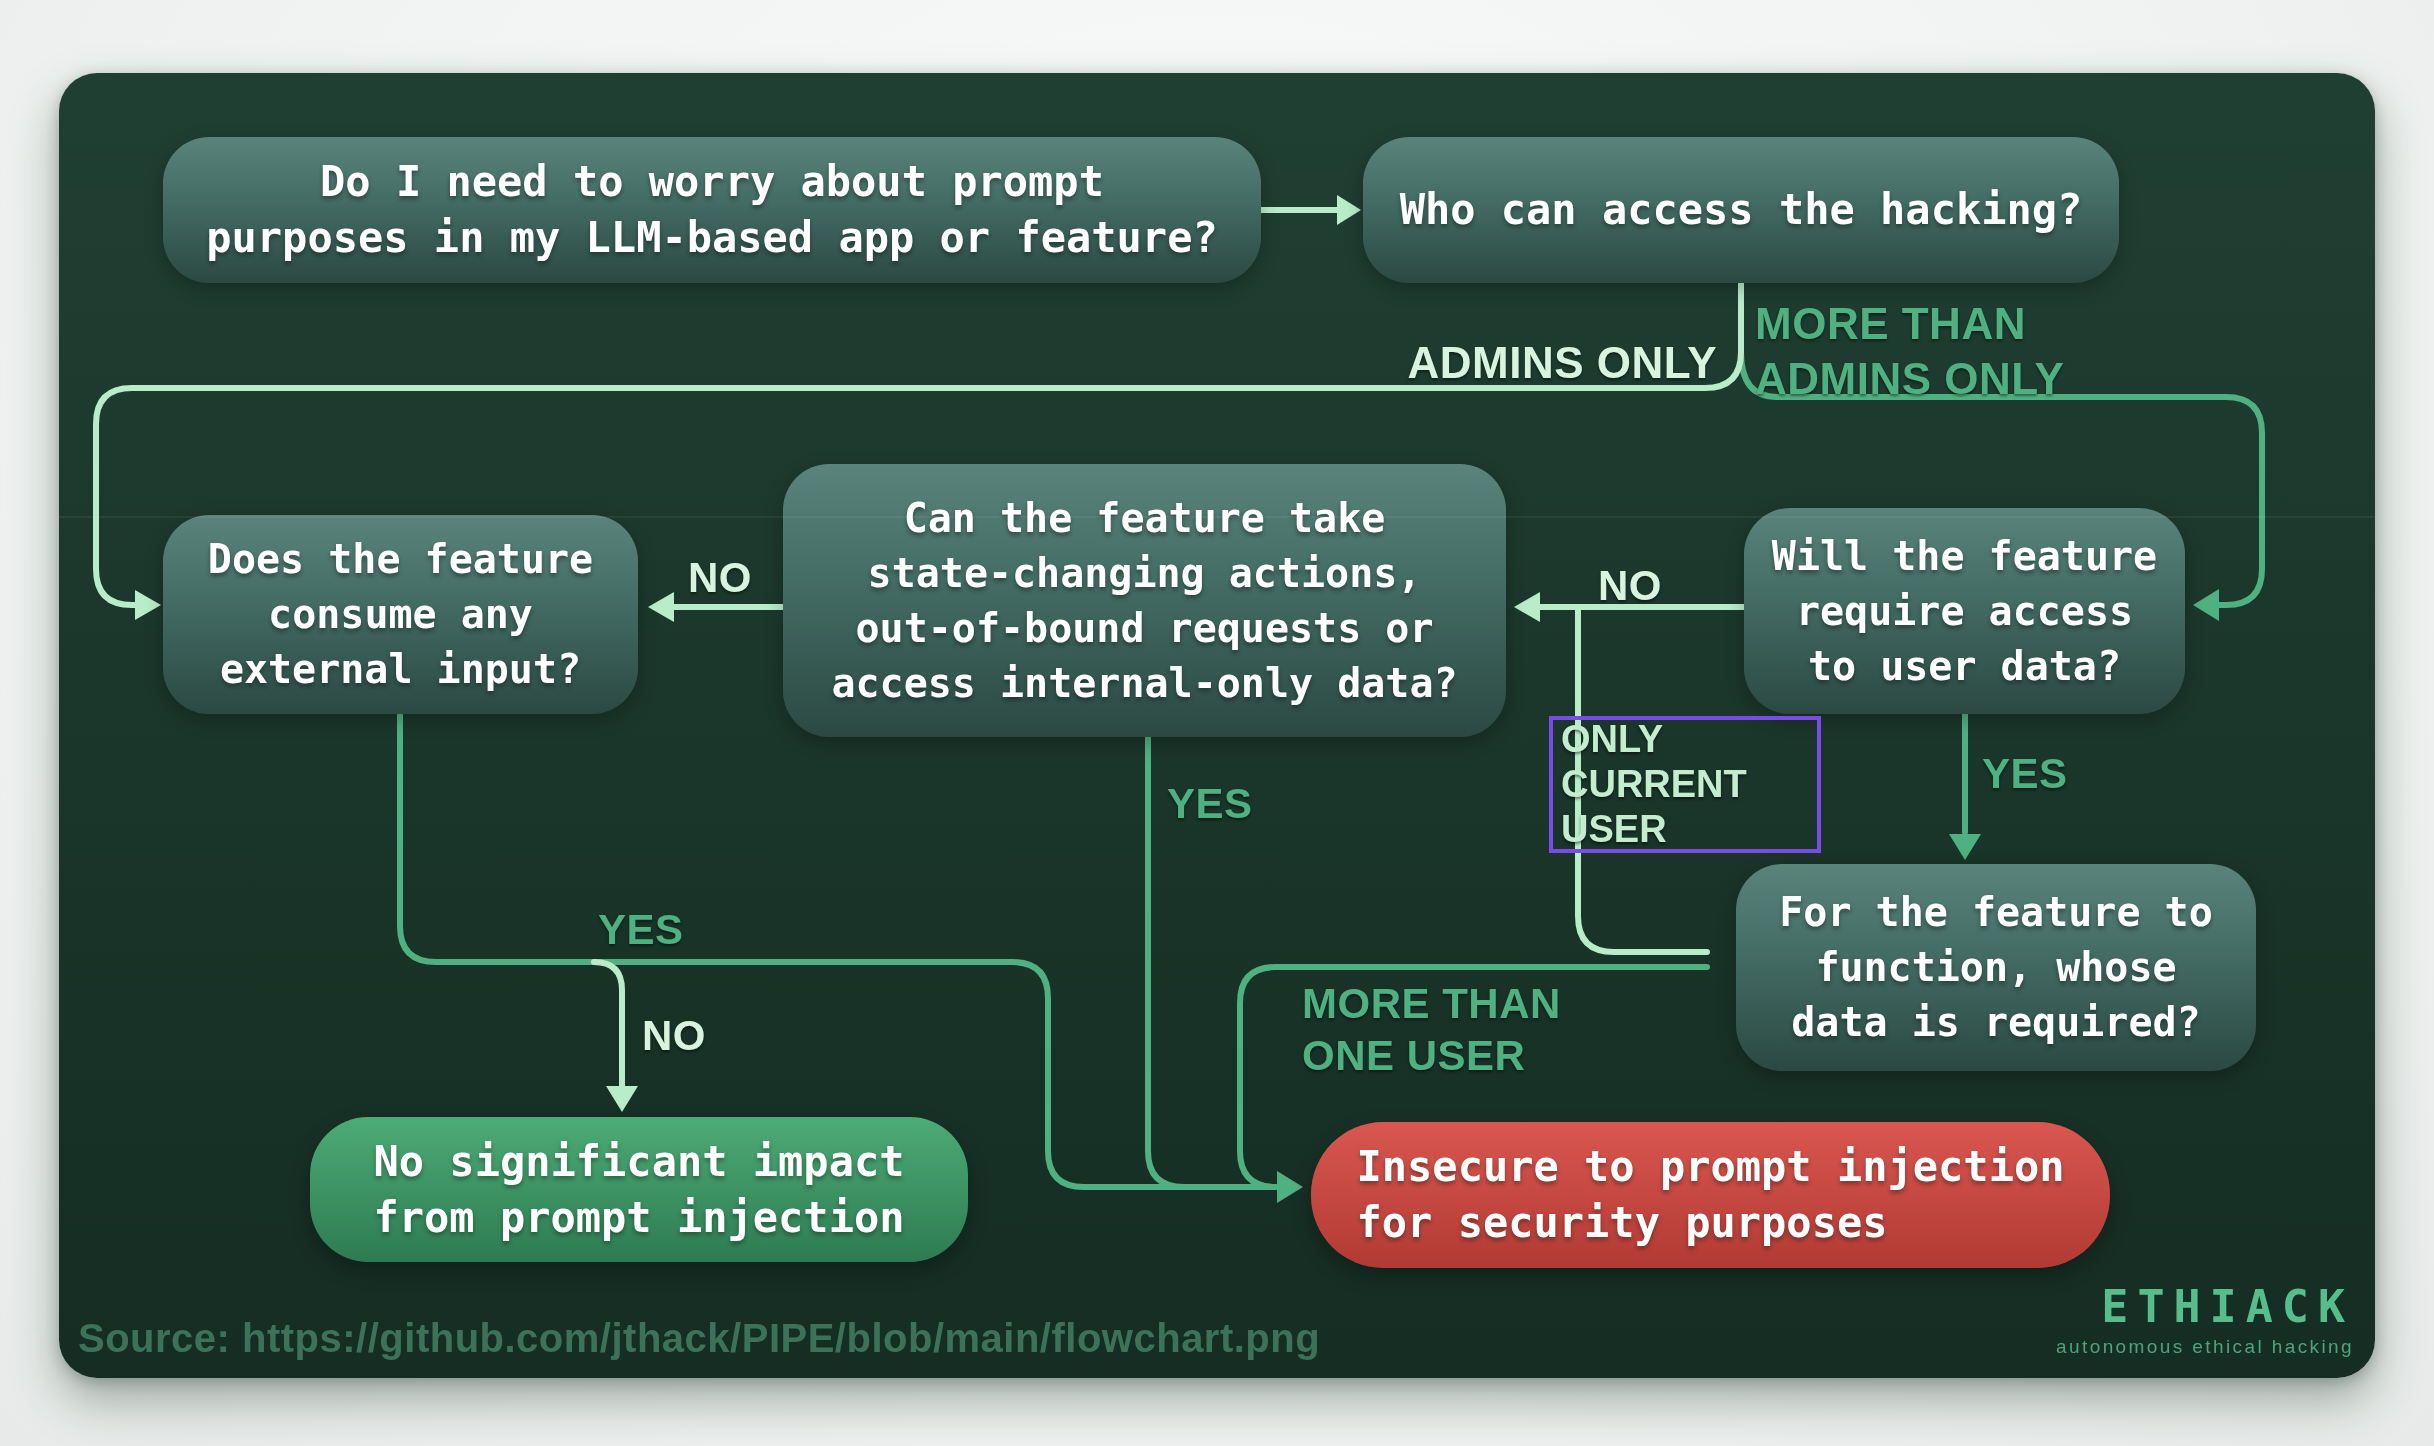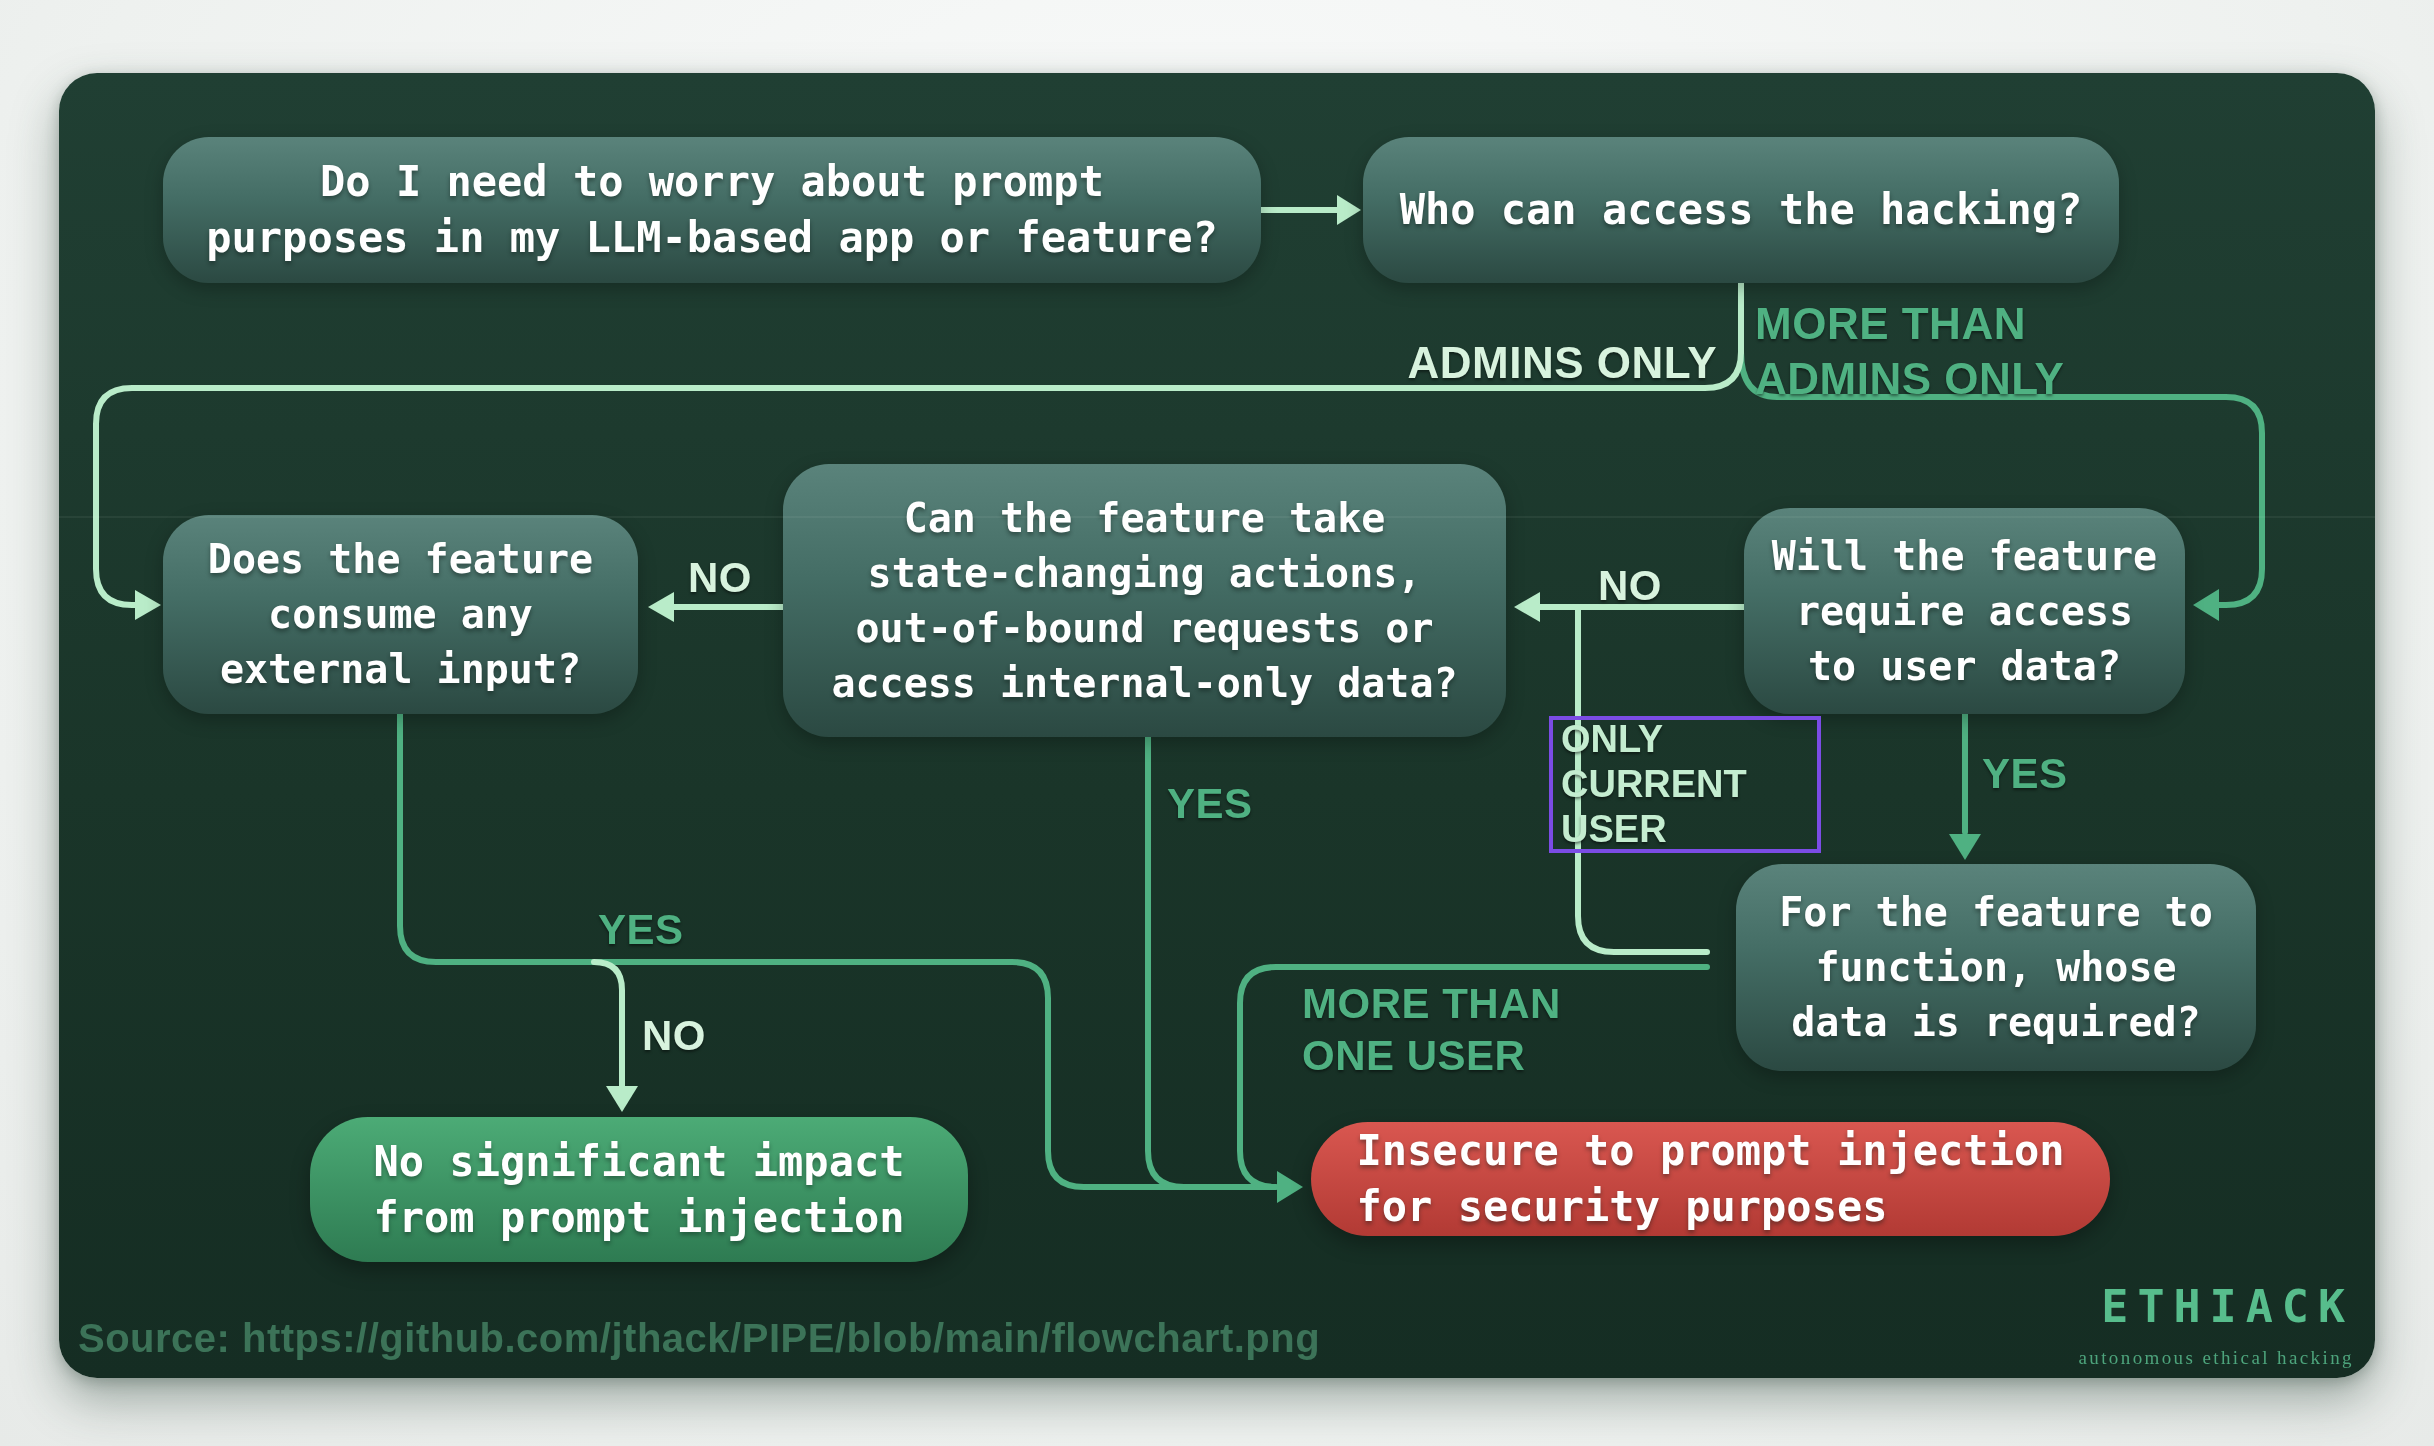--- a/index.html
+++ b/index.html
@@ -36,22 +36,22 @@
   .flabel.green{color:var(--green);}
   .purplebox{position:absolute;z-index:4;left:1516px;top:716px;width:272px;height:137px;
     border:4.5px solid var(--purple);box-sizing:border-box;display:flex;align-items:center;margin-left:33px;}
   .purplebox .ptext{font-weight:bold;color:#c4edd0;font-size:38px;line-height:45px;
     padding-left:8px;white-space:pre-line;text-shadow:0 2px 3px rgba(0,0,0,.5);}
   .source{position:absolute;z-index:4;left:78px;top:1316px;font-size:40px;font-weight:bold;
     color:var(--source_text);letter-spacing:.5px;}
   .logo{position:absolute;z-index:4;right:80px;top:1284px;text-align:right;}
   .logo .brand{font-family:"DejaVu Sans Mono",monospace;font-weight:bold;font-size:45px;
     letter-spacing:9px;color:var(--logo);line-height:1;}
-  .logo .tagline{font-family:Liberation Serif, serif;font-size:19px;letter-spacing:2.4px;
-    color:#4da47c;margin-top:18px;}
+  .logo .tagline{font-family:Liberation Sans, sans-serif;font-size:19px;letter-spacing:2.4px;
+    color:#4da47c;margin-top:7px;}
 </style>
 </head>
 <body>
 
 <div class="canvas">
   <div class="card"></div>
 
   <svg class="edges" width="2434" height="1446" viewBox="0 0 2434 1446">
 
     <g stroke="#4fb182" stroke-width="6" fill="none" stroke-linecap="round" stroke-linejoin="round">
@@ -97,21 +97,21 @@
 access internal-only data?</div>
   <div class="qbox" style="left:1744px;top:508px;width:441px;height:206px;font-size:40px;line-height:55px;">Will the feature
 require access
 to user data?</div>
   <div class="qbox" style="left:1707px;top:864px;width:520px;height:207px;font-size:40px;line-height:55px;margin-left:29px;">For the feature to
 function, whose
 data is required?</div>
 
   <div class="result" style="left:310px;top:1117px;width:658px;height:145px;border-radius:58px;font-size:42px;line-height:56px;background:linear-gradient(180deg,var(--result_green_top),var(--result_green_bottom));">No significant impact
 from prompt injection</div>
-  <div class="result" style="left:1311px;top:1122px;width:799px;height:114px;border-radius:72px;font-size:42px;line-height:56px;background:linear-gradient(180deg,var(--result_red_top),var(--result_red_bottom));">Insecure to prompt injection
+  <div class="result" style="left:1311px;top:1122px;width:799px;height:146px;border-radius:72px;font-size:42px;line-height:56px;background:linear-gradient(180deg,var(--result_red_top),var(--result_red_bottom));">Insecure to prompt injection
 for security purposes</div>
 
   <div class="flabel mint" style="right:717px;top:336px;font-size:44px;text-align:right;">ADMINS ONLY</div>
   <div class="flabel green" style="left:1755px;top:296px;font-size:44px;line-height:55px;">MORE THAN
 ADMINS ONLY</div>
   <div class="flabel mint" style="left:1598px;top:560px;font-size:42px;">NO</div>
   <div class="flabel mint" style="left:688px;top:552px;font-size:42px;">NO</div>
   <div class="flabel green" style="left:1982px;top:748px;font-size:42px;">YES</div>
   <div class="flabel green" style="left:598px;top:904px;font-size:42px;">YES</div>
   <div class="flabel green" style="left:1167px;top:778px;font-size:42px;">YES</div>

